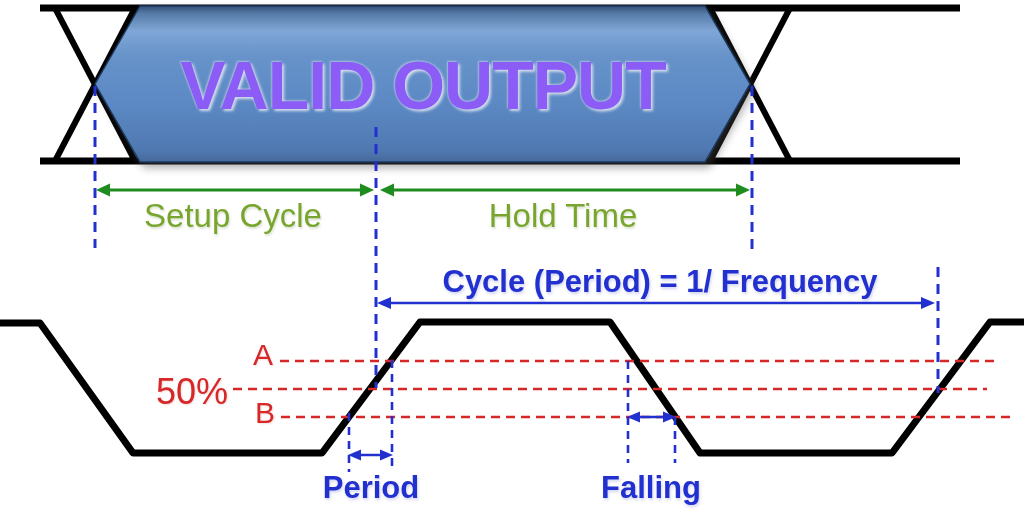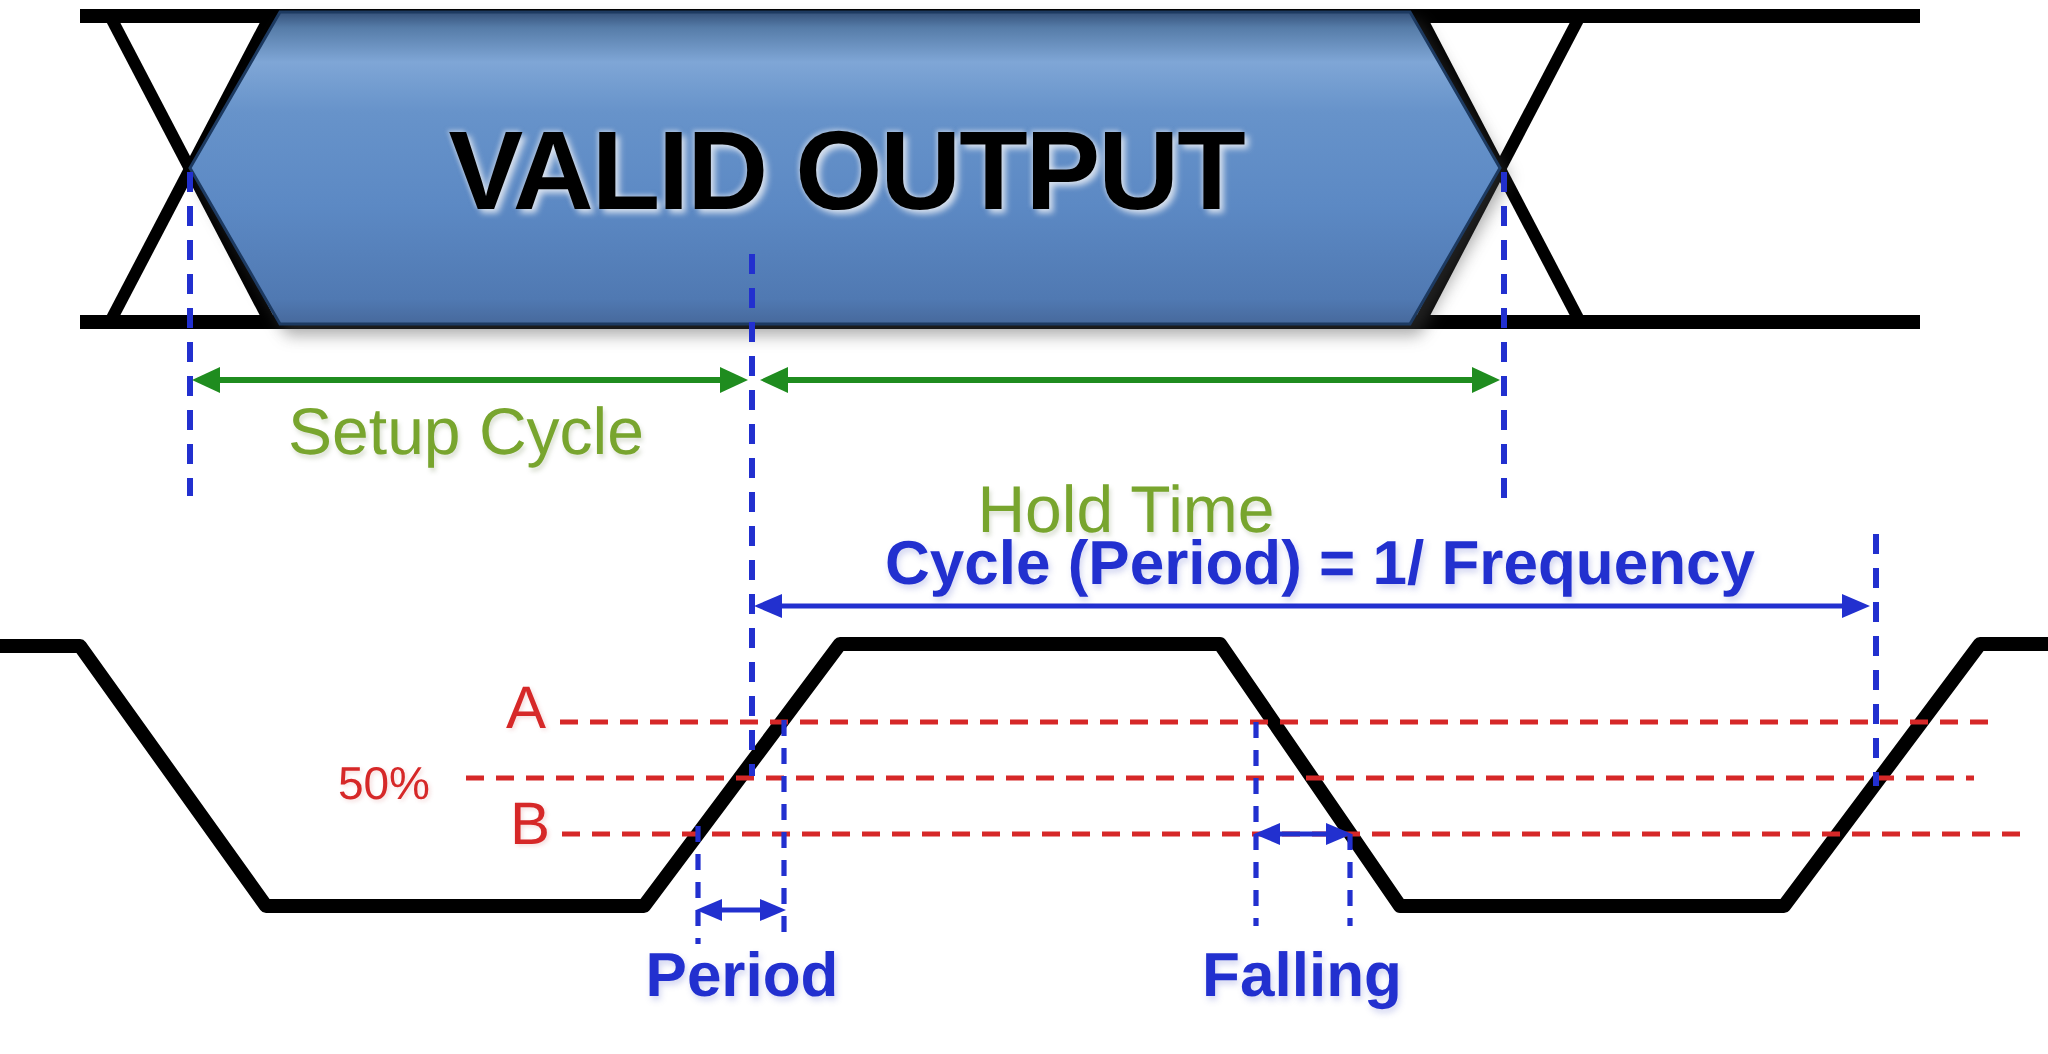--- a/index.html
+++ b/index.html
@@ -14,43 +14,43 @@
   }
   .stage svg { position: absolute; left: 0; top: 0; }
 
   .label {
     position: absolute;
     transform: translate(-50%, -50%);
     white-space: nowrap;
     user-select: none;
   }
   .banner-text {
-    font-size: 56px;
+    font-size: 68px;
     font-weight: 700;
     letter-spacing: -1px;
-    color: #000000;
+    color: #8b5cf6;
     text-shadow: 2px 2px 3px rgba(235,238,244,0.85), -1px -1px 2px rgba(235,238,244,0.5);
   }
   .green-text {
     font-size: 33px;
     color: #78a52e;
     text-shadow: 1px 2px 2px rgba(120,140,90,0.25);
   }
   .blue-text {
     font-size: 31px;
     color: #2230cf;
     text-shadow: 1px 2px 3px rgba(80,90,200,0.25);
     font-weight: bold;
   }
   .red-text {
     font-size: 30px;
     color: #d62828;
     text-shadow: 1px 1px 2px rgba(200,80,80,0.2);
   }
-  .mid-text { font-size: 23px; }
+  .mid-text { font-size: 36px; }
 </style>
 </head>
 <body>
 
 <div class="stage">
 
   <svg width="1024" height="527" viewBox="0 0 1024 527">
     <defs>
       <linearGradient id="bannerGrad" x1="0" y1="0" x2="0" y2="1">
         <stop offset="0" stop-color="#35517a"></stop>
@@ -123,21 +123,21 @@
       <line x1="635" y1="417" x2="668" y2="417"></line>
       <polygon stroke="none" points="627,417 640,411.5 640,422.5"></polygon>
       <polygon stroke="none" points="676,417 663,411.5 663,422.5"></polygon>
     </g>
   </svg>
 
   <div class="label banner-text" style="left:423px; top:85px;">VALID OUTPUT</div>
 
   <div class="label green-text" style="left:233px; top:216px;">Setup Cycle</div>
 
-  <div class="label green-text" style="left:563px; top:216px;margin-top:39px;">Hold Time</div>
+  <div class="label green-text" style="left:563px; top:216px;">Hold Time</div>
 
   <div class="label blue-text" style="left:660px; top:282px;">Cycle (Period) = 1/ Frequency</div>
 
   <div class="label red-text" style="left:263px; top:355px;">A</div>
 
   <div class="label red-text mid-text" style="left:192px; top:392px;">50%</div>
 
   <div class="label red-text" style="left:265px; top:413px;">B</div>
 
   <div class="label blue-text" style="left:371px; top:488px;">Period</div>

